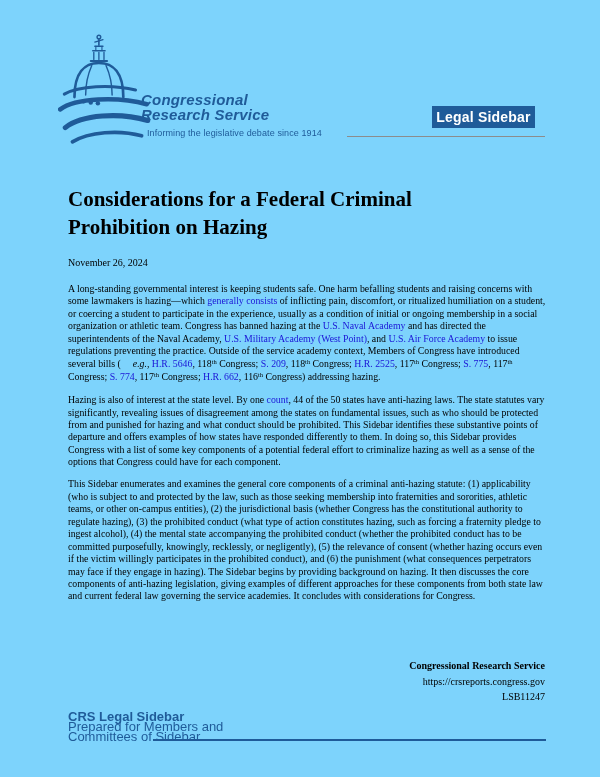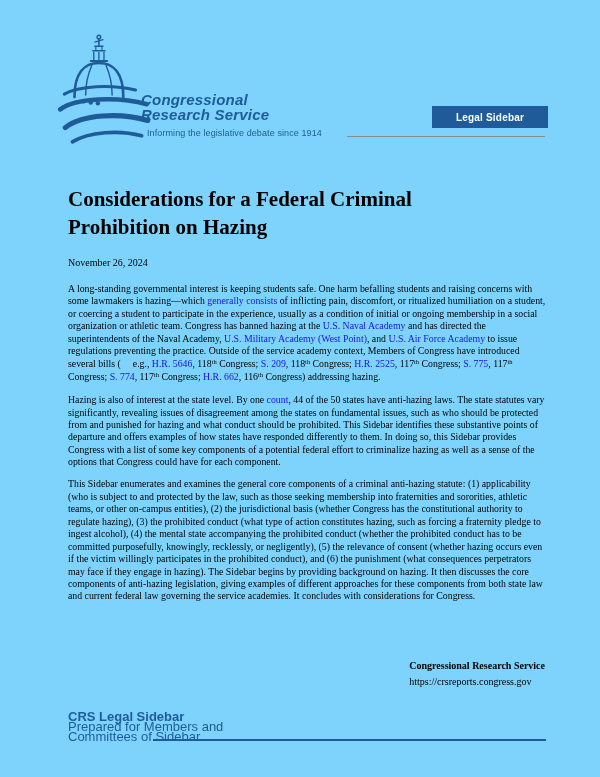--- a/index.html
+++ b/index.html
@@ -25,42 +25,42 @@
   .tagline{
     position:absolute;left:147px;top:128px;
     font-family:"Liberation Sans", sans-serif;font-size:9px;letter-spacing:.1px;
     color:var(--crs-blue);white-space:nowrap;
   }
   .header-rule{
     position:absolute;left:347px;top:136px;width:198px;height:0;
     border-top:1.6px solid var(--rule-gray);
   }
   .badge{
-    position:absolute;left:432px;top:106px;width:116px;height:22px;
+    position:absolute;left:432px;top:106px;width:103px;height:22px;
     background:var(--crs-blue);color:#fff;
-    font-family:"Liberation Sans", sans-serif;font-weight:bold;font-size:10px;
+    font-family:"Liberation Sans", sans-serif;font-weight:bold;font-size:14px;
     display:flex;align-items:center;justify-content:center;letter-spacing:.2px;
   }
   
   .title{
     position:absolute;left:68px;top:171px;width:445px;
     font-size:21px;font-weight:bold;line-height:28px;
   }
   .date{position:absolute;left:68px;top:257px;font-size:10px;}
   .body{
     position:absolute;left:68px;top:283px;width:478px;
     font-size:9.8px;line-height:12.45px;
   }
   .body p{margin:0 0 9.5px 0;}
   .body .link{color:var(--link-blue);}
-  .body .i{padding-left:12px;}
+  .body .i{font-style:italic;padding-left:12px;}
   .body .sup{font-size:6.5px;position:relative;top:-3.2px;}
   
   .footer-right{
-    position:absolute;right:55px;top:658px;text-align:left;
+    position:absolute;right:55px;top:658px;text-align:right;
     font-size:10px;line-height:15.5px;
   }
   .footer-org{font-weight:bold;}
   .bottom-left{
     position:absolute;left:68px;top:712px;
     font-family:"Liberation Sans", sans-serif;font-size:13px;line-height:10px;
     color:var(--crs-blue);
   }
   .bottom-left .b{font-weight:bold;}
   .bottom-rule{
@@ -119,20 +119,21 @@
 
   <div class="body">
     <p><span>A long-standing governmental interest is keeping students safe. One harm befalling students and raising concerns with some lawmakers is hazing—which </span><span class="link">generally consists</span><span> of inflicting pain, discomfort, or ritualized humiliation on a student, or coercing a student to participate in the experience, usually as a condition of initial or ongoing membership in a social organization or athletic team. Congress has banned hazing at the </span><span class="link">U.S. Naval Academy</span><span> and has directed the superintendents of the Naval Academy, </span><span class="link">U.S. Military Academy (West Point)</span><span>, and </span><span class="link">U.S. Air Force Academy</span><span> to issue regulations preventing the practice. Outside of the service academy context, Members of Congress have introduced several bills (</span><span class="i">e.g.</span><span>, </span><span class="link">H.R. 5646</span><span>, 118</span><span class="sup">th</span><span> Congress; </span><span class="link">S. 209</span><span>, 118</span><span class="sup">th</span><span> Congress; </span><span class="link">H.R. 2525</span><span>, 117</span><span class="sup">th</span><span> Congress; </span><span class="link">S. 775</span><span>, 117</span><span class="sup">th</span><span> Congress; </span><span class="link">S. 774</span><span>, 117</span><span class="sup">th</span><span> Congress; </span><span class="link">H.R. 662</span><span>, 116</span><span class="sup">th</span><span> Congress) addressing hazing.</span></p>
     <p><span>Hazing is also of interest at the state level. By one </span><span class="link">count</span><span>, 44 of the 50 states have anti-hazing laws. The state statutes vary significantly, revealing issues of disagreement among the states on fundamental issues, such as who should be protected from and punished for hazing and what conduct should be prohibited. This Sidebar identifies these substantive points of departure and offers examples of how states have responded differently to them. In doing so, this Sidebar provides Congress with a list of some key components of a potential federal effort to criminalize hazing as well as a sense of the options that Congress could have for each component.</span></p>
     <p><span>This Sidebar enumerates and examines the general core components of a criminal anti-hazing statute: (1) applicability (who is subject to and protected by the law, such as those seeking membership into fraternities and sororities, athletic teams, or other on-campus entities), (2) the jurisdictional basis (whether Congress has the constitutional authority to regulate hazing), (3) the prohibited conduct (what type of action constitutes hazing, such as forcing a fraternity pledge to ingest alcohol), (4) the mental state accompanying the prohibited conduct (whether the prohibited conduct has to be committed purposefully, knowingly, recklessly, or negligently), (5) the relevance of consent (whether hazing occurs even if the victim willingly participates in the prohibited conduct), and (6) the punishment (what consequences perpetrators may face if they engage in hazing). The Sidebar begins by providing background on hazing. It then discusses the core components of anti-hazing legislation, giving examples of different approaches for these components from both state law and current federal law governing the service academies. It concludes with considerations for Congress.</span></p>
   </div>
 
   <div class="footer-right">
     <div class="footer-org">Congressional Research Service</div>
     <div>https://crsreports.congress.gov</div>
+    <div>LSB11247</div>
   </div>
 
   <div class="bottom-left">
     <div class="b">CRS Legal Sidebar</div>
     <div>Prepared for Members and</div>
     <div>Committees of Sidebar</div>
   </div>
   <div class="bottom-rule"></div>
 
 </div>

